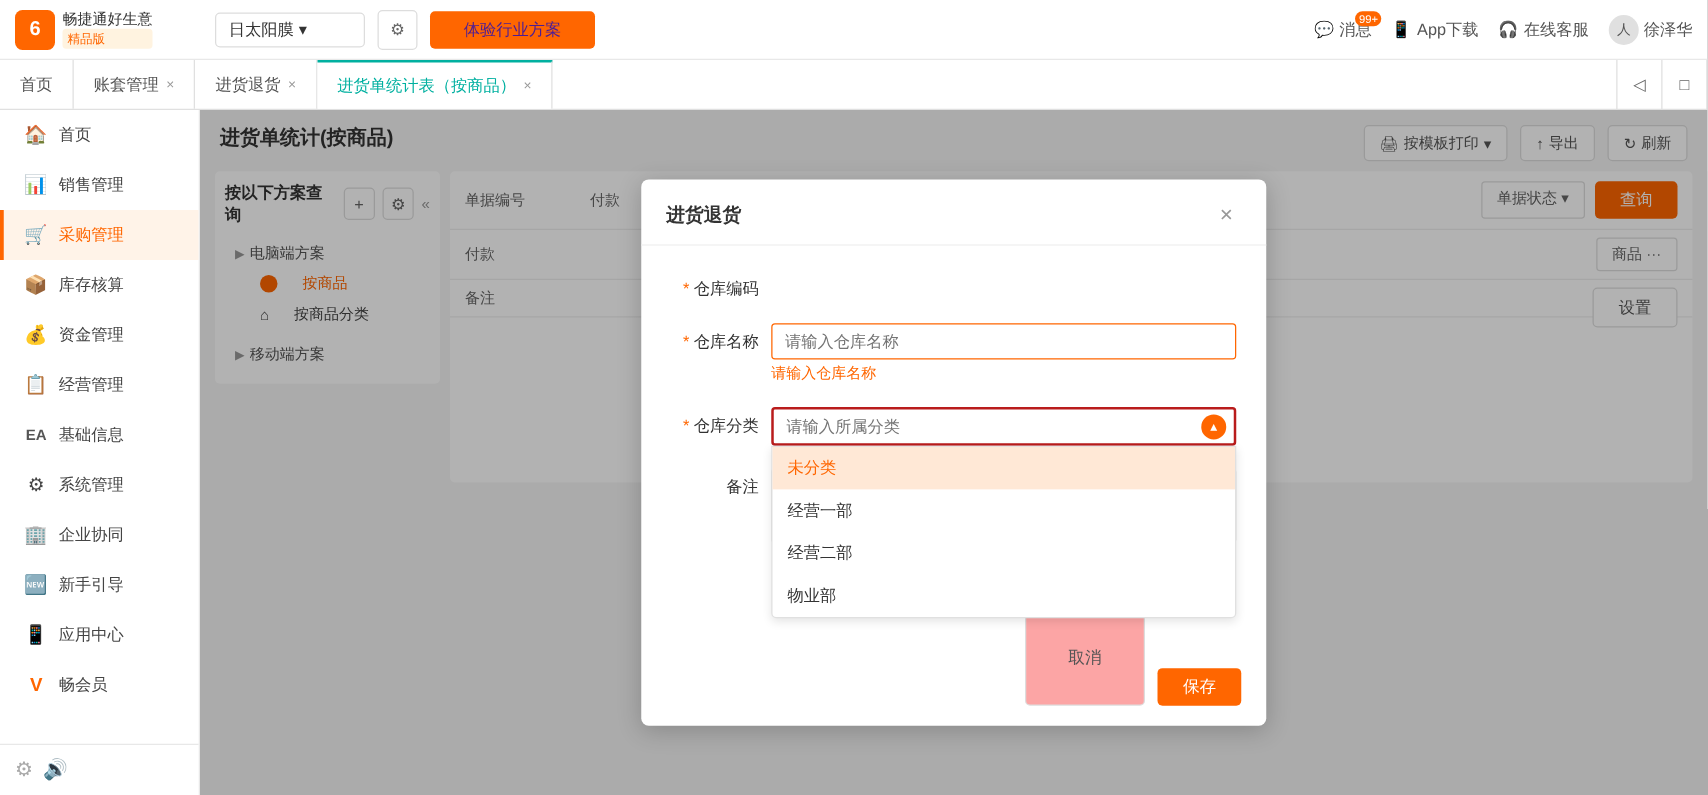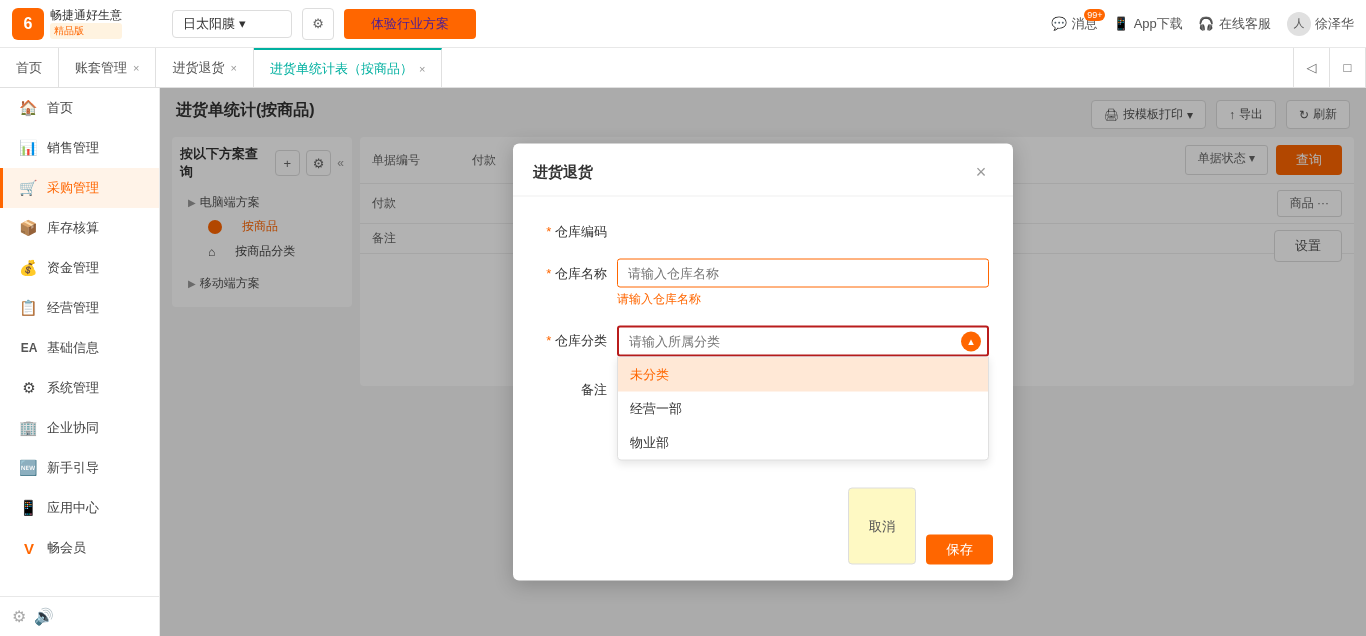--- a/index.html
+++ b/index.html
@@ -276,22 +276,22 @@
     }
     .dropdown-item.selected { background: #ffe8d6; color: #f60; }
 
     
     .dialog-footer {
       display: flex; justify-content: flex-end;
       padding: 12px 20px 16px;
       gap: 10px;
     }
     .btn-cancel {
-      padding: 6px 20px; border: 1px solid #ddd;
-      border-radius: 4px; cursor: pointer; background: #fef9c3; color: #555;
+      padding: 6px 34px; border: 1px solid #ddd;
+      border-radius: 4px; cursor: pointer; background: #fca5a5; color: #555;
     }
     .btn-save {
       padding: 6px 20px; border: none;
       border-radius: 4px; cursor: pointer; background: #f60; color: #fff; margin-top: 47px;
     }
 
     .query-btn {
       background: #f60; color: #fff; border: none;
       padding: 6px 20px; border-radius: 4px; cursor: pointer; font-size: 13px;
     }
@@ -542,20 +542,21 @@
 
           <div class="form-row">
             <label class="form-label required">仓库分类</label>
             <div class="form-input-wrap select-wrap">
               <input type="text" class="select-input" placeholder="请输入所属分类" style="">
               <div class="select-arrow">▴</div>
               
               <div class="dropdown-list">
                 <div class="dropdown-item selected">未分类</div>
                 <div class="dropdown-item">经营一部</div>
+                <div class="dropdown-item">经营二部</div>
                 <div class="dropdown-item">物业部</div>
               </div>
             </div>
           </div>
 
           <div class="form-row">
             <label class="form-label">备注</label>
             <div class="form-input-wrap">
               <textarea class="form-textarea" style=""></textarea>
             </div>

